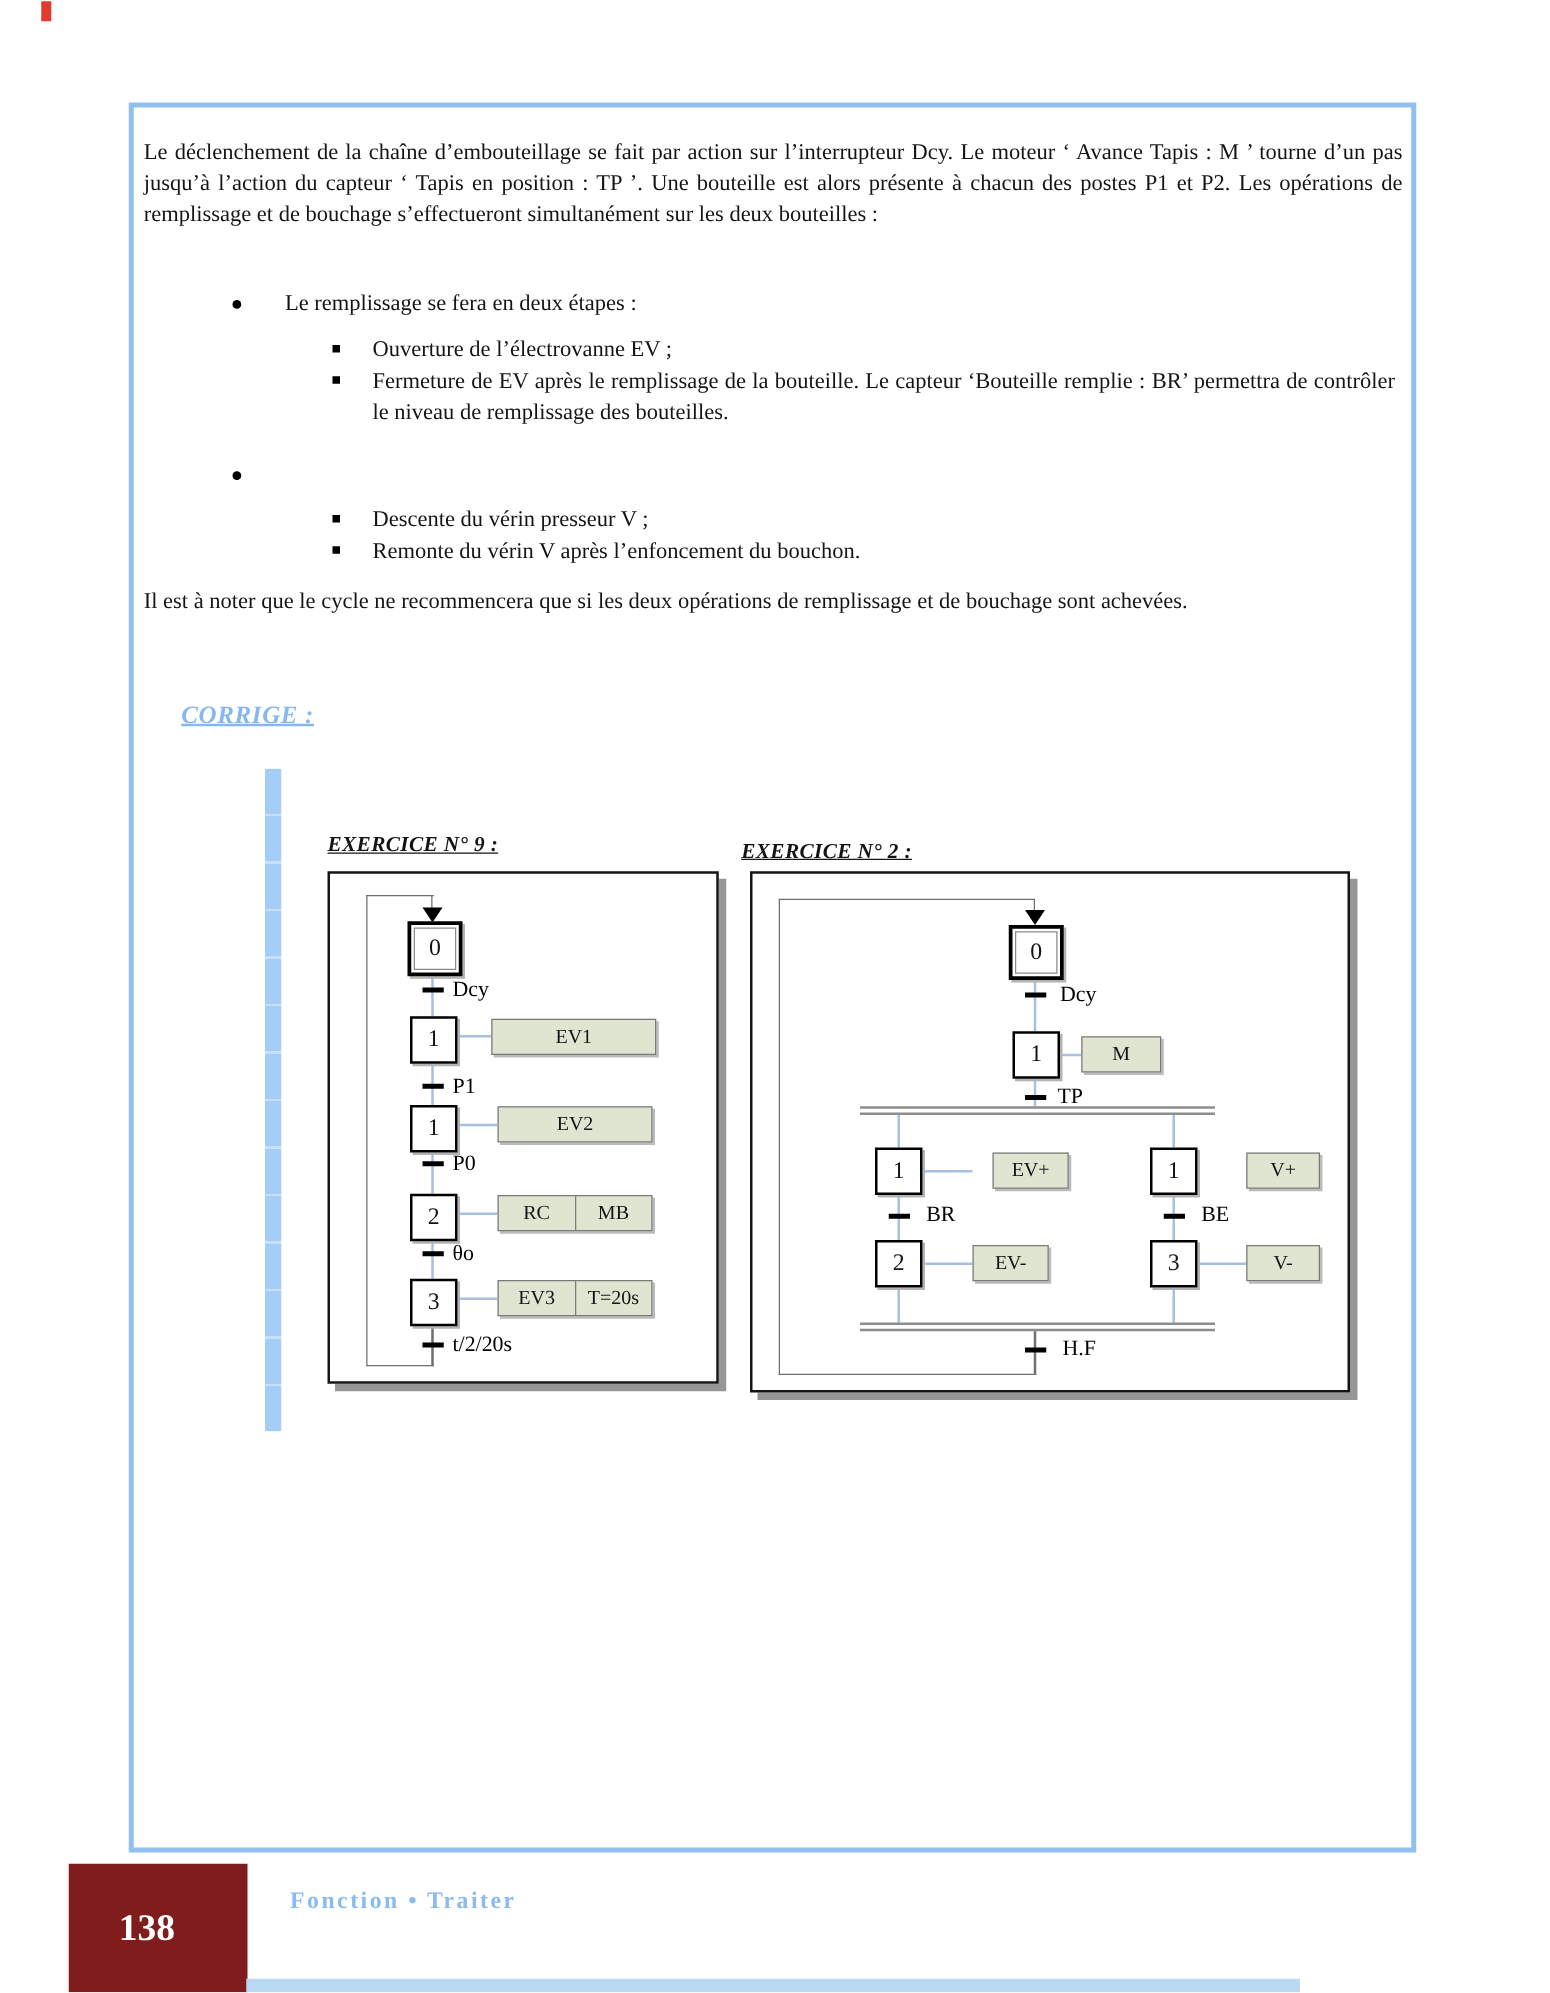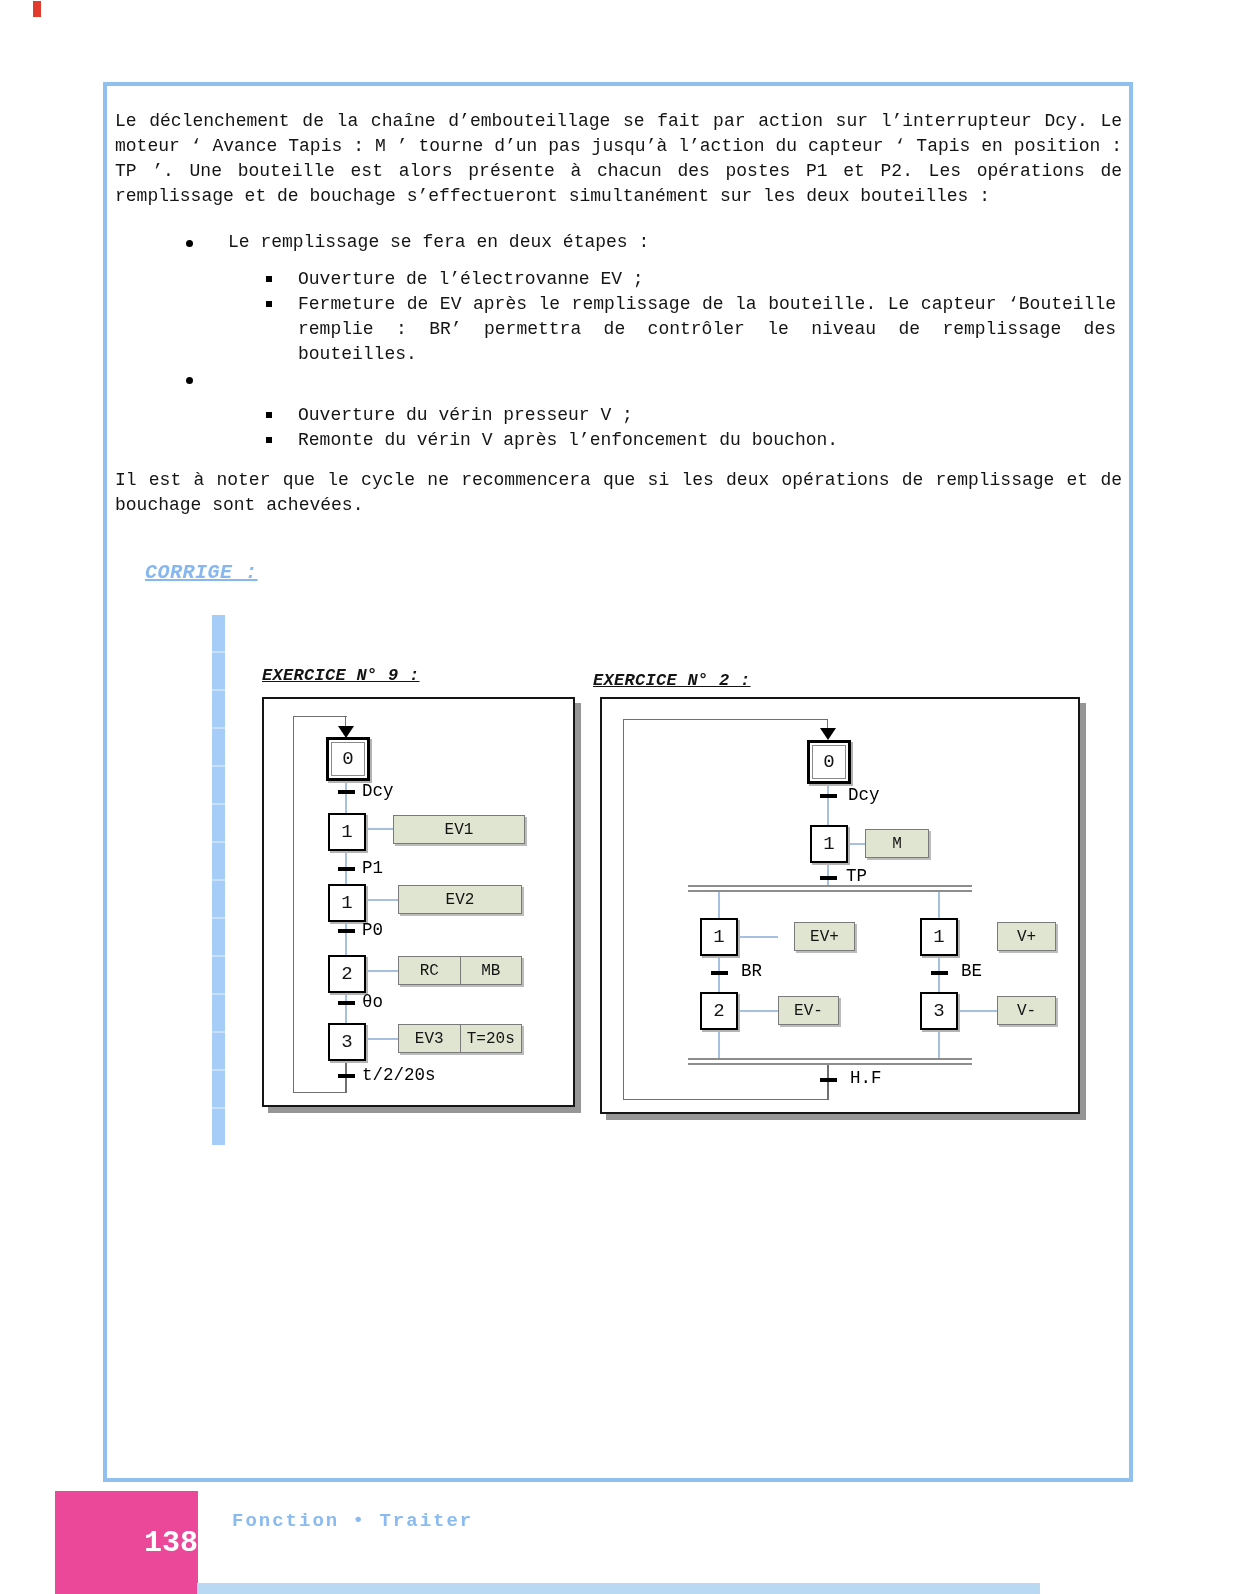--- a/index.html
+++ b/index.html
@@ -1,17 +1,17 @@
 <!DOCTYPE html>
 <html><head>
 <meta charset="utf-8">
 <style>
   html,body{margin:0;padding:0;background:#ffffff;}
   .page{position:relative;width:1240px;height:1594px;background:#fff;overflow:hidden;
-        font-family:Liberation Mono, monospace;color:#141414;}
+        font-family:Liberation Serif, serif;color:#141414;}
 
   
   .frame{position:absolute;left:103px;top:82px;width:1030px;height:1400px;
          border:4px solid #92c0ee;box-sizing:border-box;background:#fff;}
 
   .para{position:absolute;font-size:18px;line-height:25px;text-align:justify;}
   .b-text{position:absolute;font-size:18px;line-height:25px;white-space:nowrap;}
   .dot{position:absolute;width:7px;height:7px;border-radius:50%;background:#000;}
   .sq{position:absolute;width:6px;height:6px;background:#000;}
 
@@ -43,21 +43,21 @@
   .step-init .inner{position:absolute;inset:2px;border:1px solid #8a8a8a;
         display:flex;align-items:center;justify-content:center;font-size:19px;}
   .action{position:absolute;height:29px;box-sizing:border-box;background:#e0e5d1;
         border:1px solid #7a7a7a;box-shadow:2px 2px 0 #bcbcbc;
         display:flex;align-items:center;justify-content:center;font-size:16px;}
   .action .cell{flex:1;height:100%;display:flex;align-items:center;justify-content:center;}
   .action .cell + .cell{border-left:1px solid #7a7a7a;}
 
   .red-mark{position:absolute;left:33px;top:1px;width:8px;height:16px;background:#e23b2e;}
   .page-num-box{position:absolute;left:55px;top:1491px;width:143px;height:103px;
-        background:#ec4899;display:flex;align-items:center;justify-content:flex-end;
+        background:#7f1d1d;display:flex;align-items:center;justify-content:flex-start;
         padding-left:40px;box-sizing:border-box;color:#fff;font-size:30px;font-weight:bold;}
   .footer-label{position:absolute;left:232px;top:1510px;color:#8abaf0;font-size:19px;
         font-weight:bold;letter-spacing:2px;white-space:nowrap;}
   .bottom-strip{position:absolute;left:197px;top:1583px;width:843px;height:11px;background:#b9d8f2;}
 </style>
 </head>
 <body>
 
 <div class="page">
 
@@ -72,21 +72,21 @@
 
   <div class="sq" style="left:266px;top:276px;"></div>
   <div class="b-text" style="left:298px;top:267px;">Ouverture de l’électrovanne EV ;</div>
 
   <div class="sq" style="left:266px;top:301px;"></div>
   <div class="para" style="left:298px;top:292px;width:818px;">Fermeture de EV après le remplissage de la bouteille. Le capteur ‘Bouteille remplie : BR’ permettra de contrôler le niveau de remplissage des bouteilles.</div>
 
   <div class="dot" style="left:186px;top:377px;"></div>
 
   <div class="sq" style="left:266px;top:412px;"></div>
-  <div class="b-text" style="left:298px;top:403px;">Ouverture du vérin presseur V ;</div>
+  <div class="b-text" style="left:298px;top:403px;">Descente du vérin presseur V ;</div>
 
   <div class="sq" style="left:266px;top:437px;"></div>
   <div class="b-text" style="left:298px;top:428px;">Remonte du vérin V après l’enfoncement du bouchon.</div>
 
   <div class="para" style="left:115px;top:468px;width:1007px;">Il est à noter que le cycle ne recommencera que si les deux opérations de remplissage et de bouchage sont achevées.</div>
 
   <div class="corrige" style="left:145px;top:561px;">CORRIGE :</div>
 
   <div class="sidebar-bar"></div>
 

